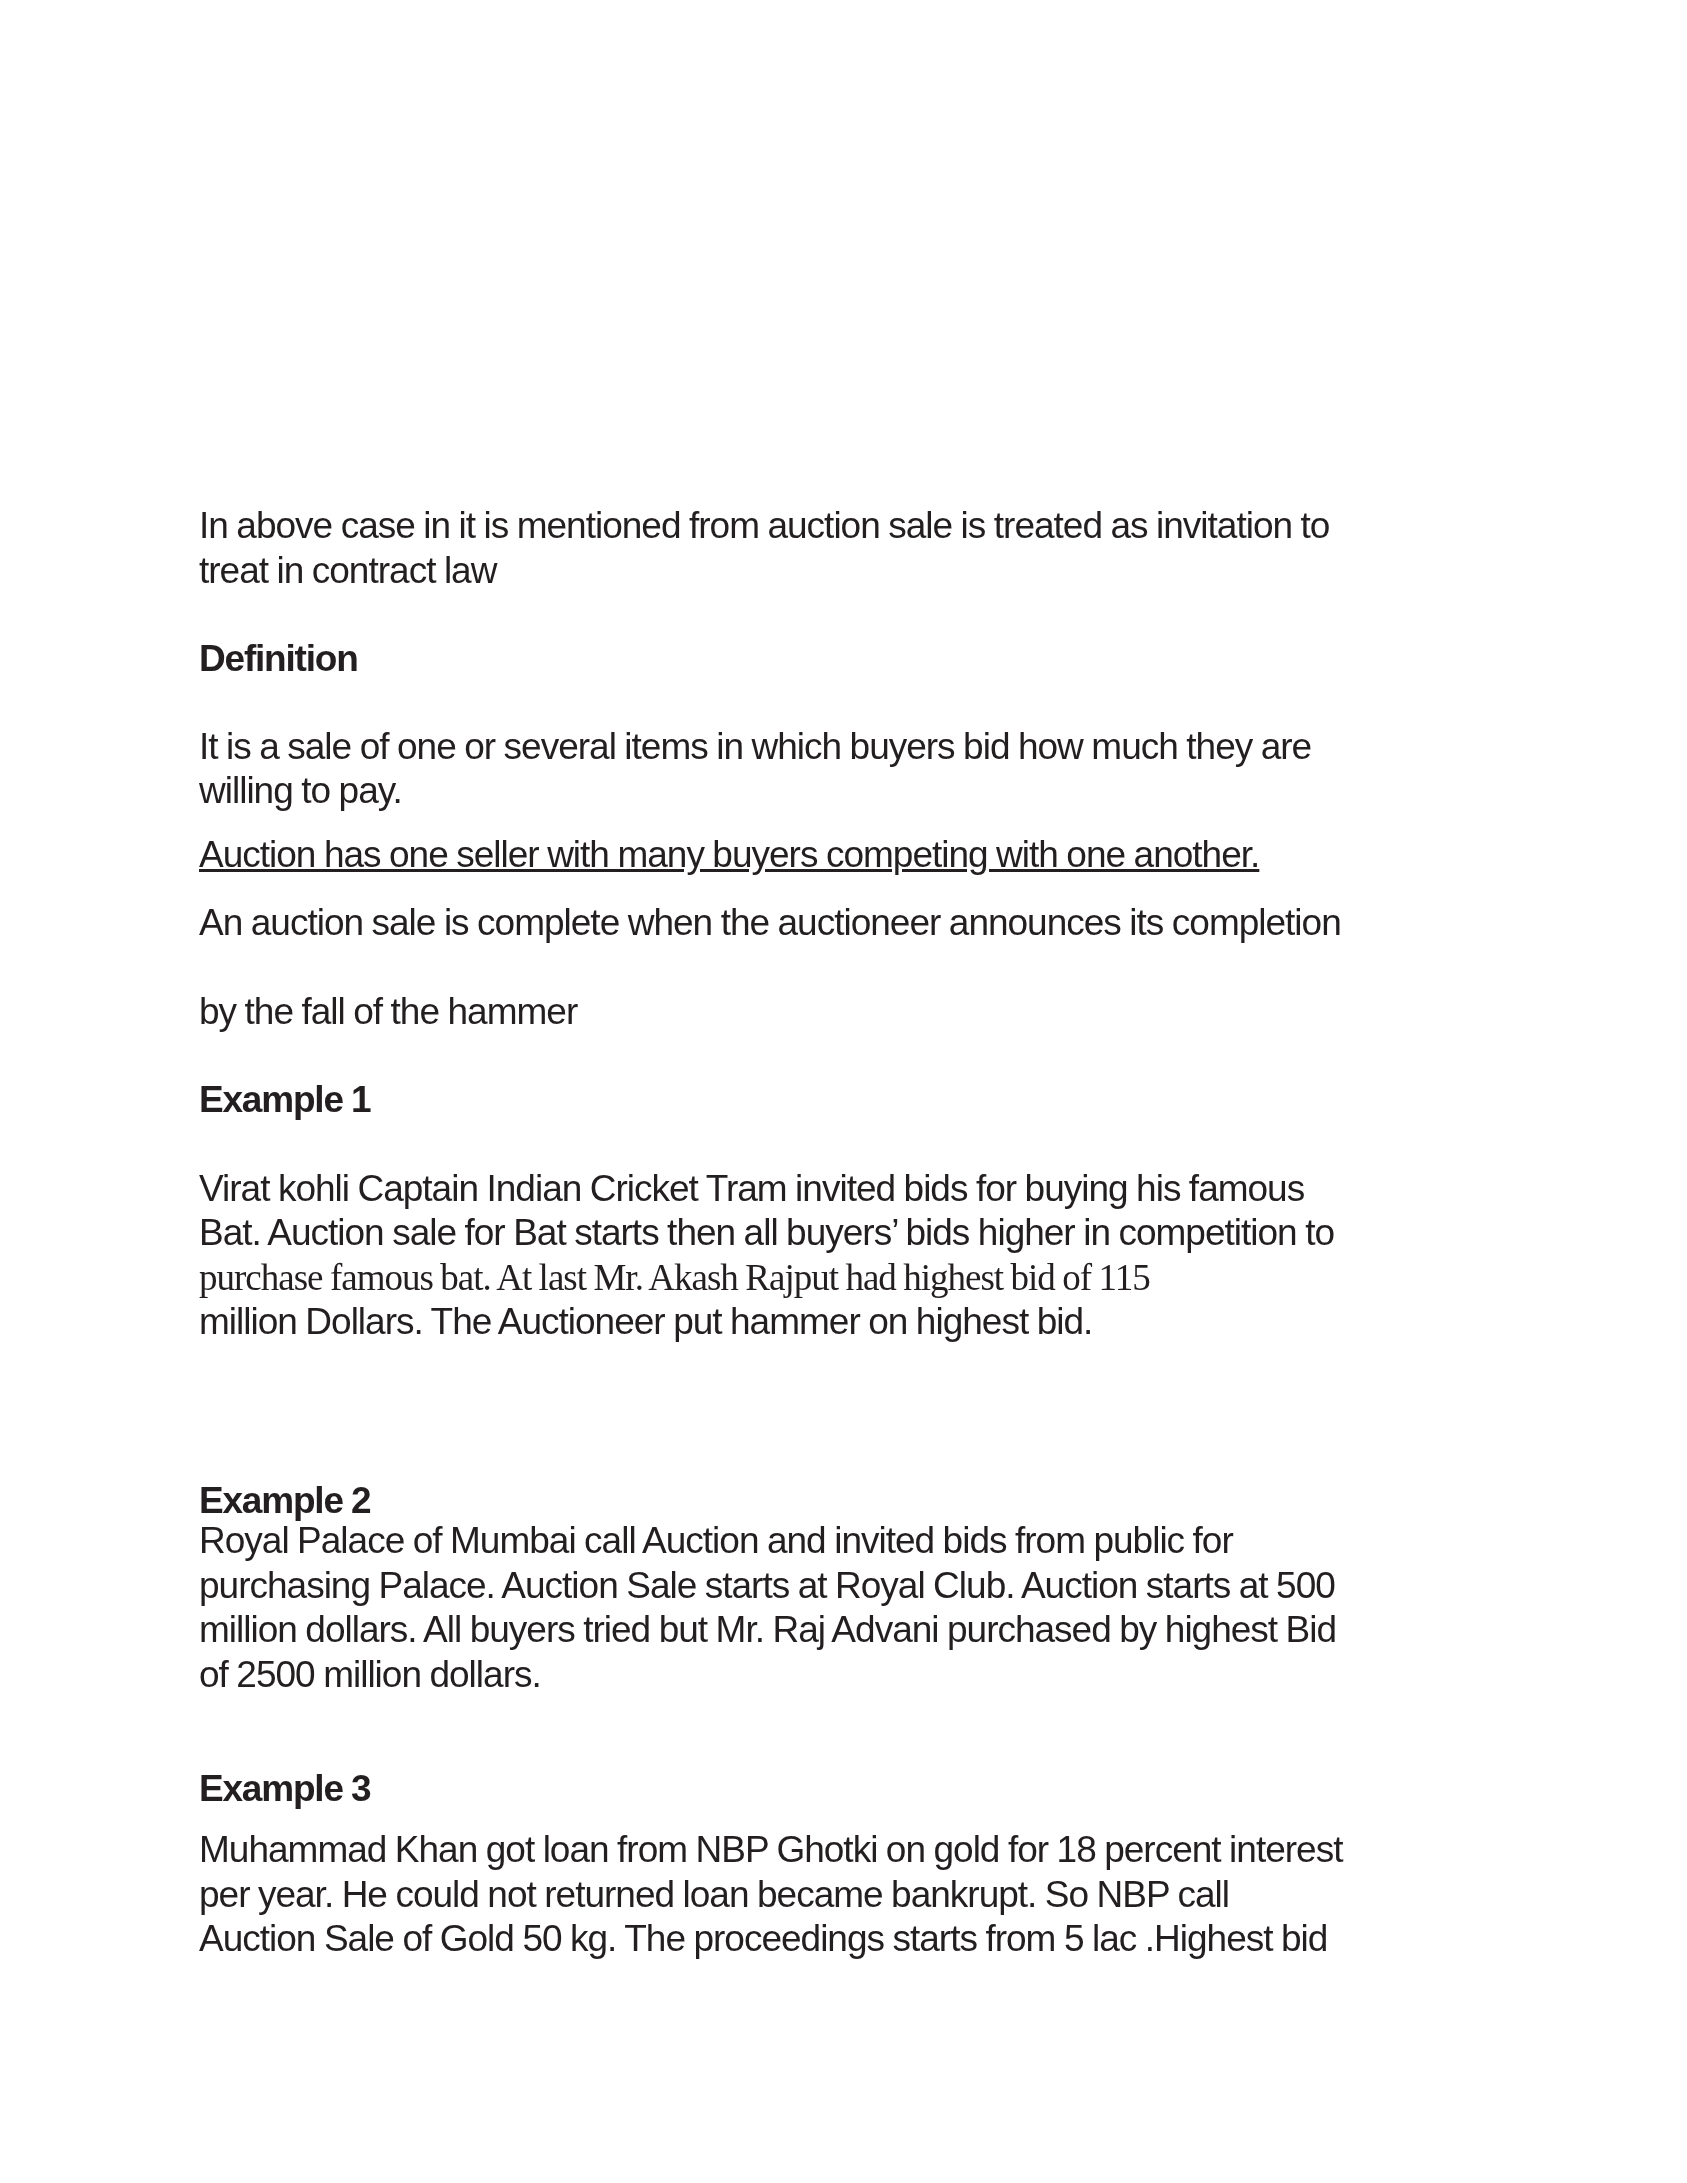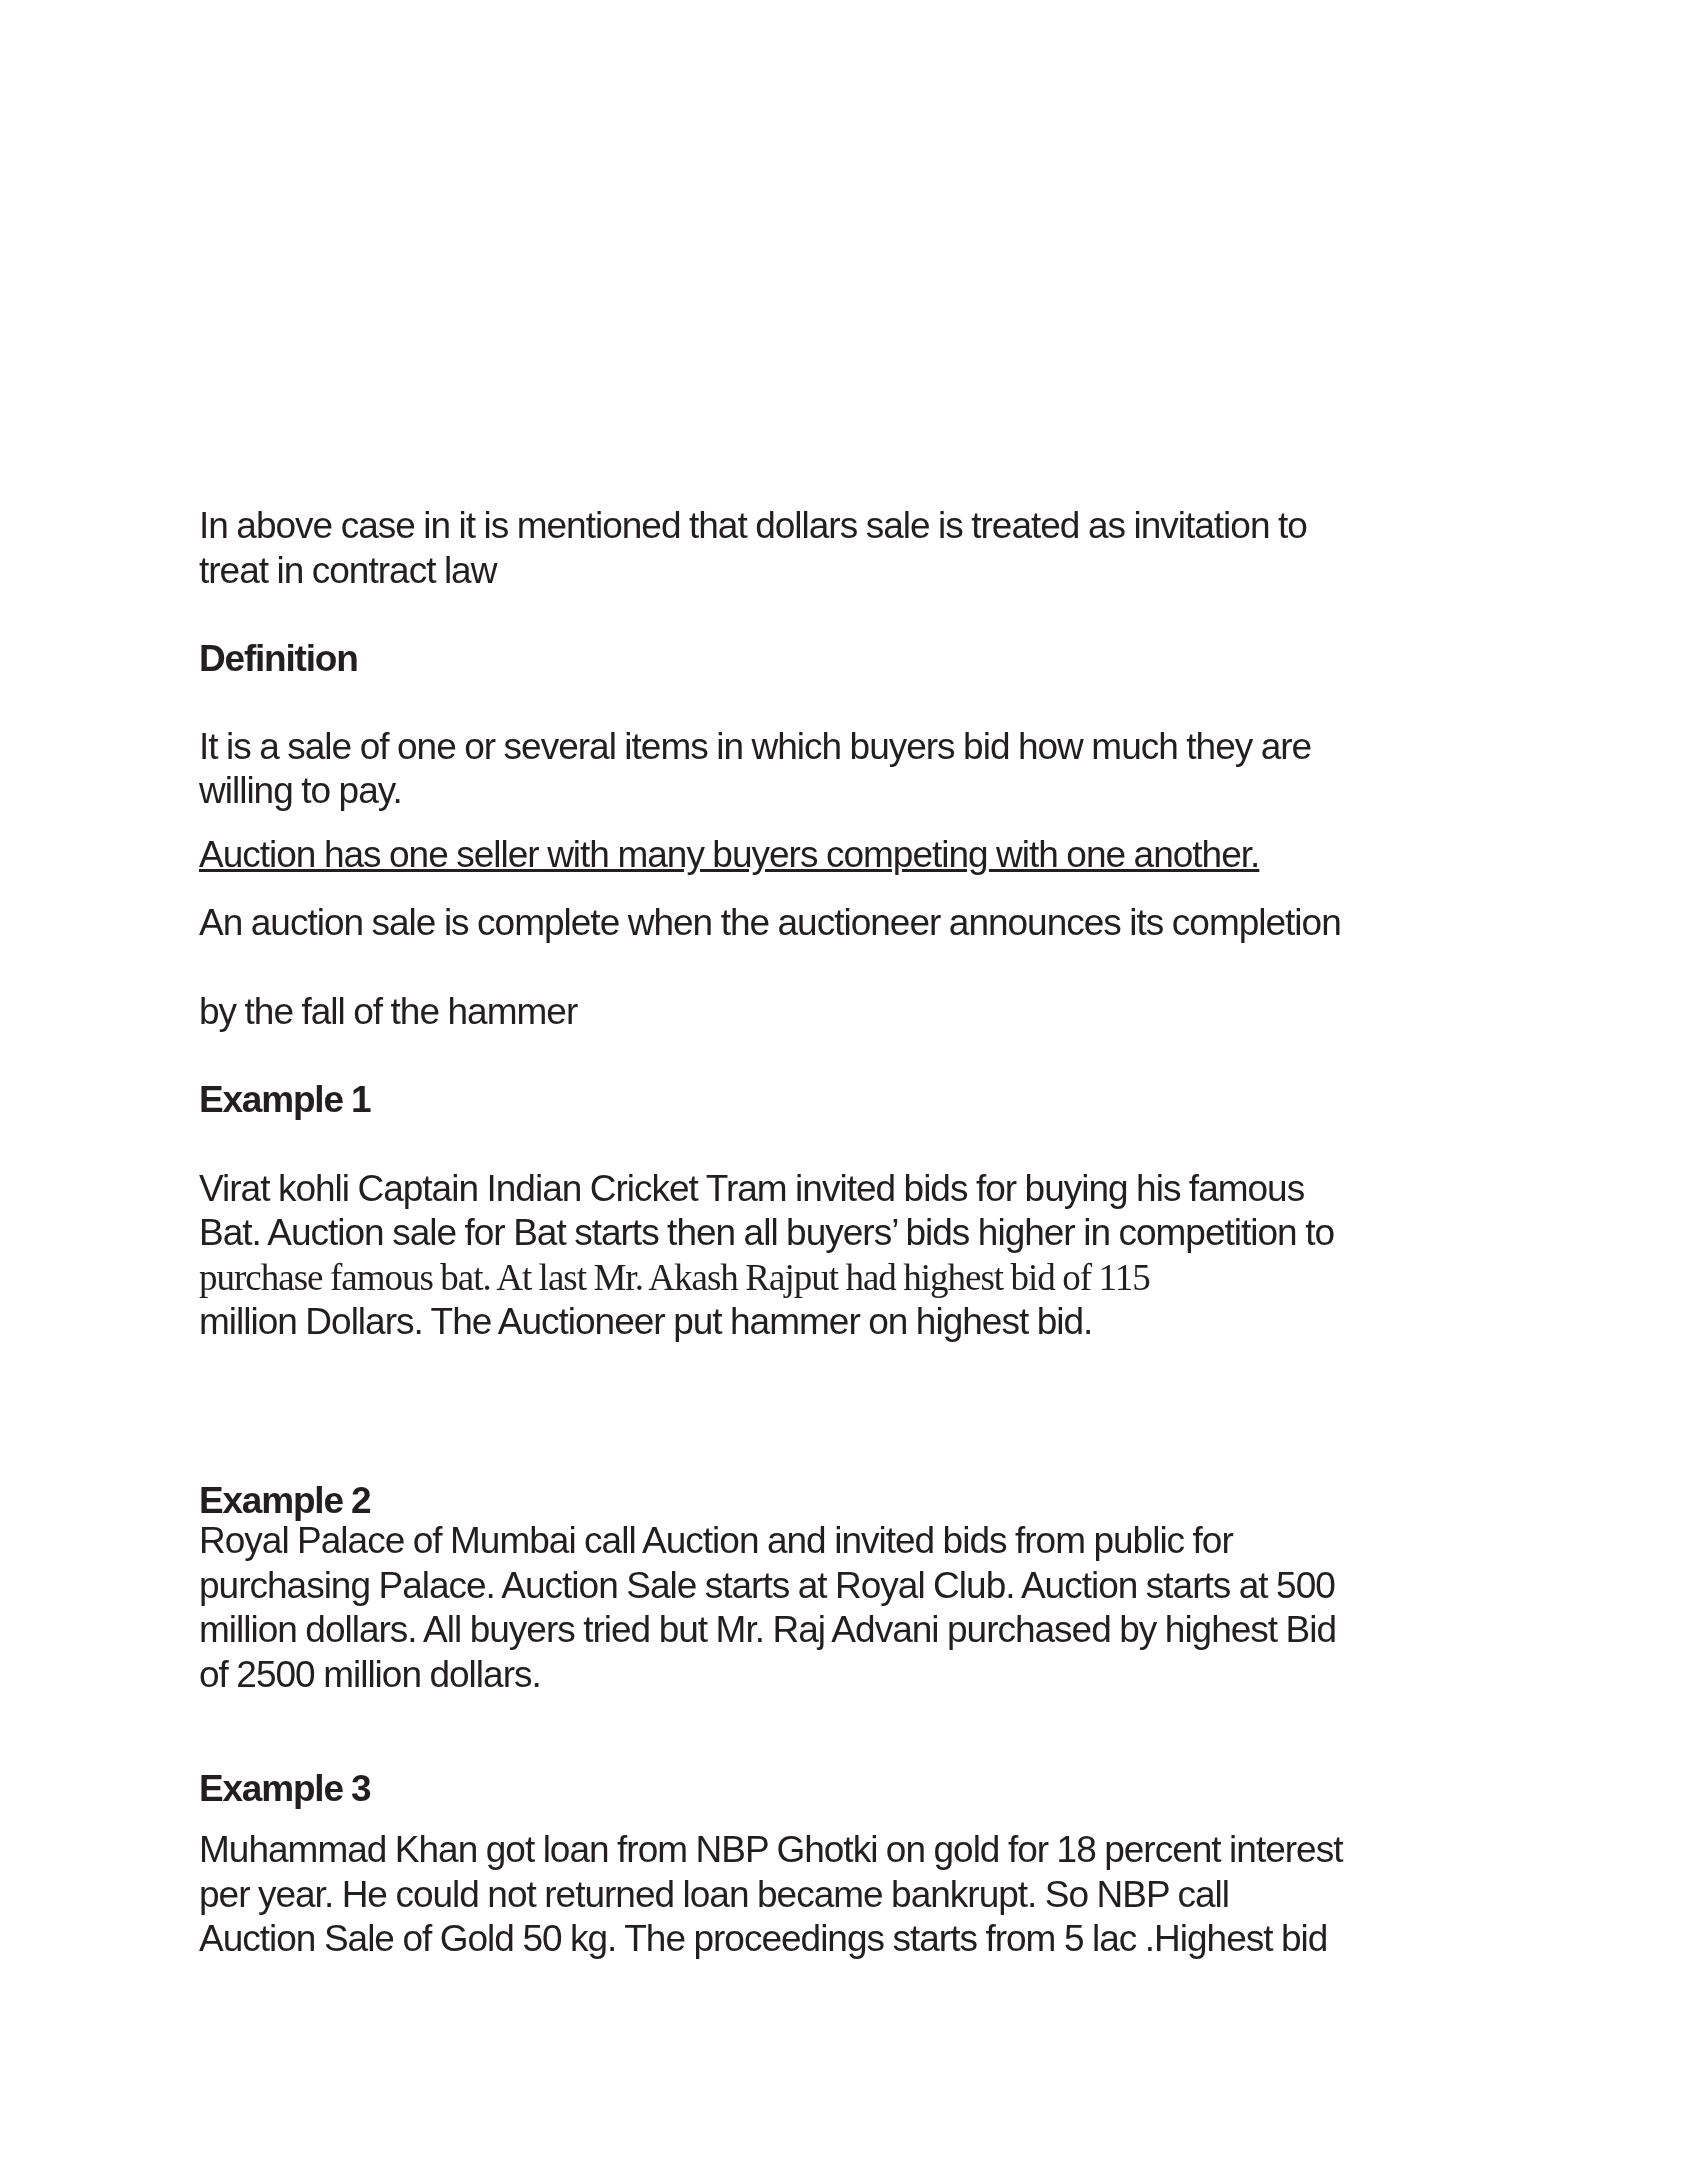--- a/index.html
+++ b/index.html
@@ -35,21 +35,21 @@
     .heading {
       font-weight: bold;
       letter-spacing: -1.2px;
     }
   </style>
 </head>
 <body>
 
 <div class="page">
 
-  <div class="line" style="top:504px;">In above case in it is mentioned that dollars sale is treated as invitation to</div>
+  <div class="line" style="top:504px;">In above case in it is mentioned from auction sale is treated as invitation to</div>
   <div class="line" style="top:549px;">treat in contract law</div>
 
   <div class="line heading" style="top:637px;">Definition</div>
 
   <div class="line" style="top:725px;">It is a sale of one or several items in which buyers bid how much they are</div>
   <div class="line" style="top:769px;">willing to pay.</div>
 
   <div class="line" style="top:833px;text-decoration:underline;">Auction has one seller with many buyers competing with one another.</div>
   <div class="line" style="top:901px;">An auction sale is complete when the auctioneer announces its completion</div>
   <div class="line" style="top:990px;">by the fall of the hammer</div>

